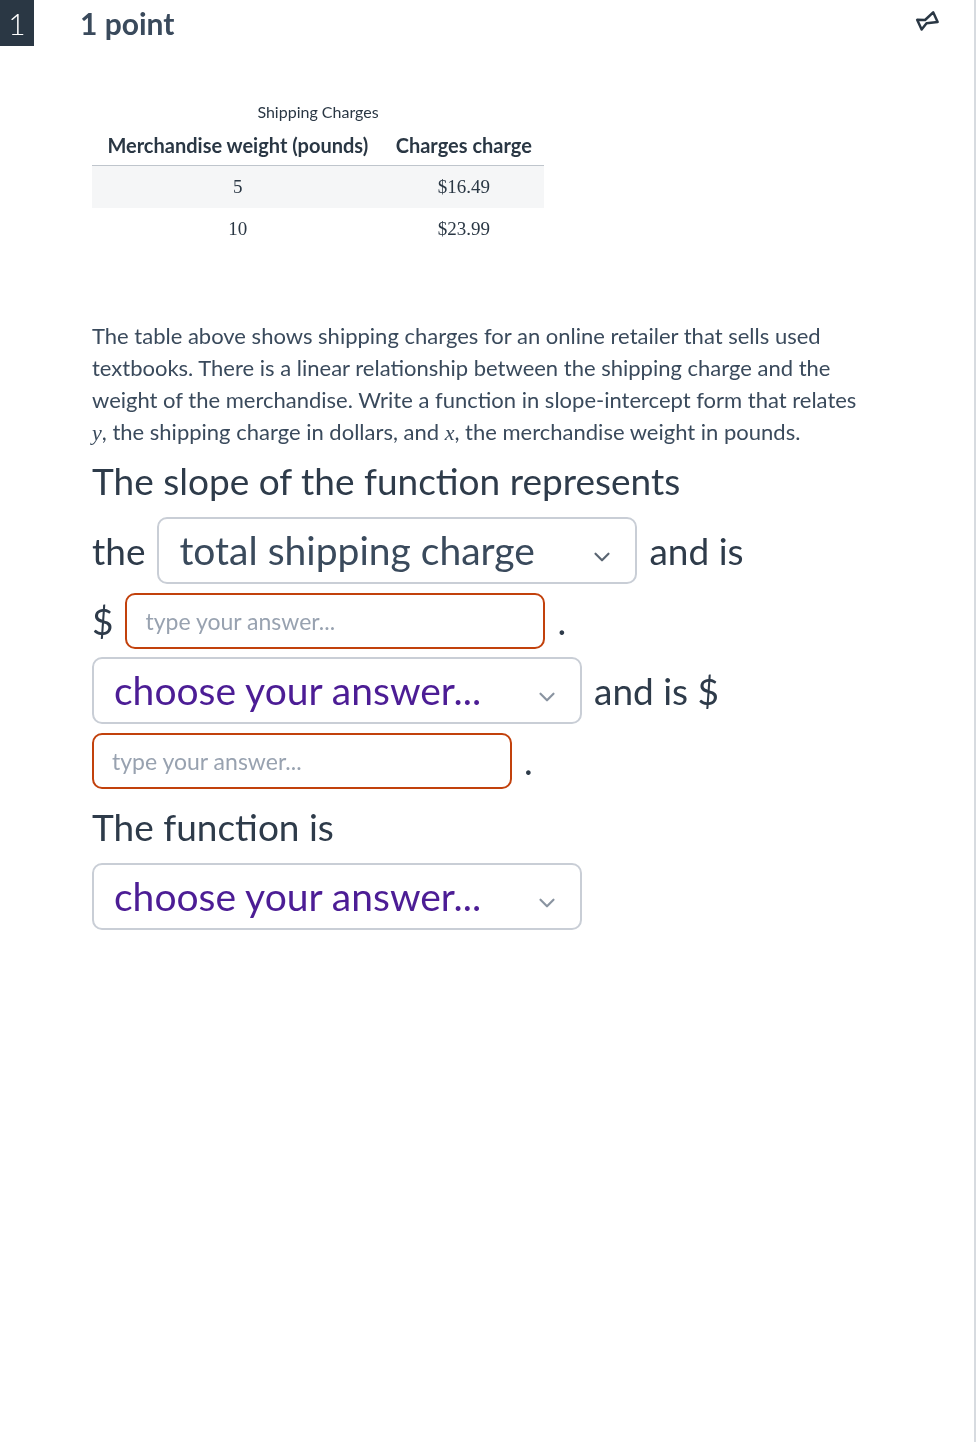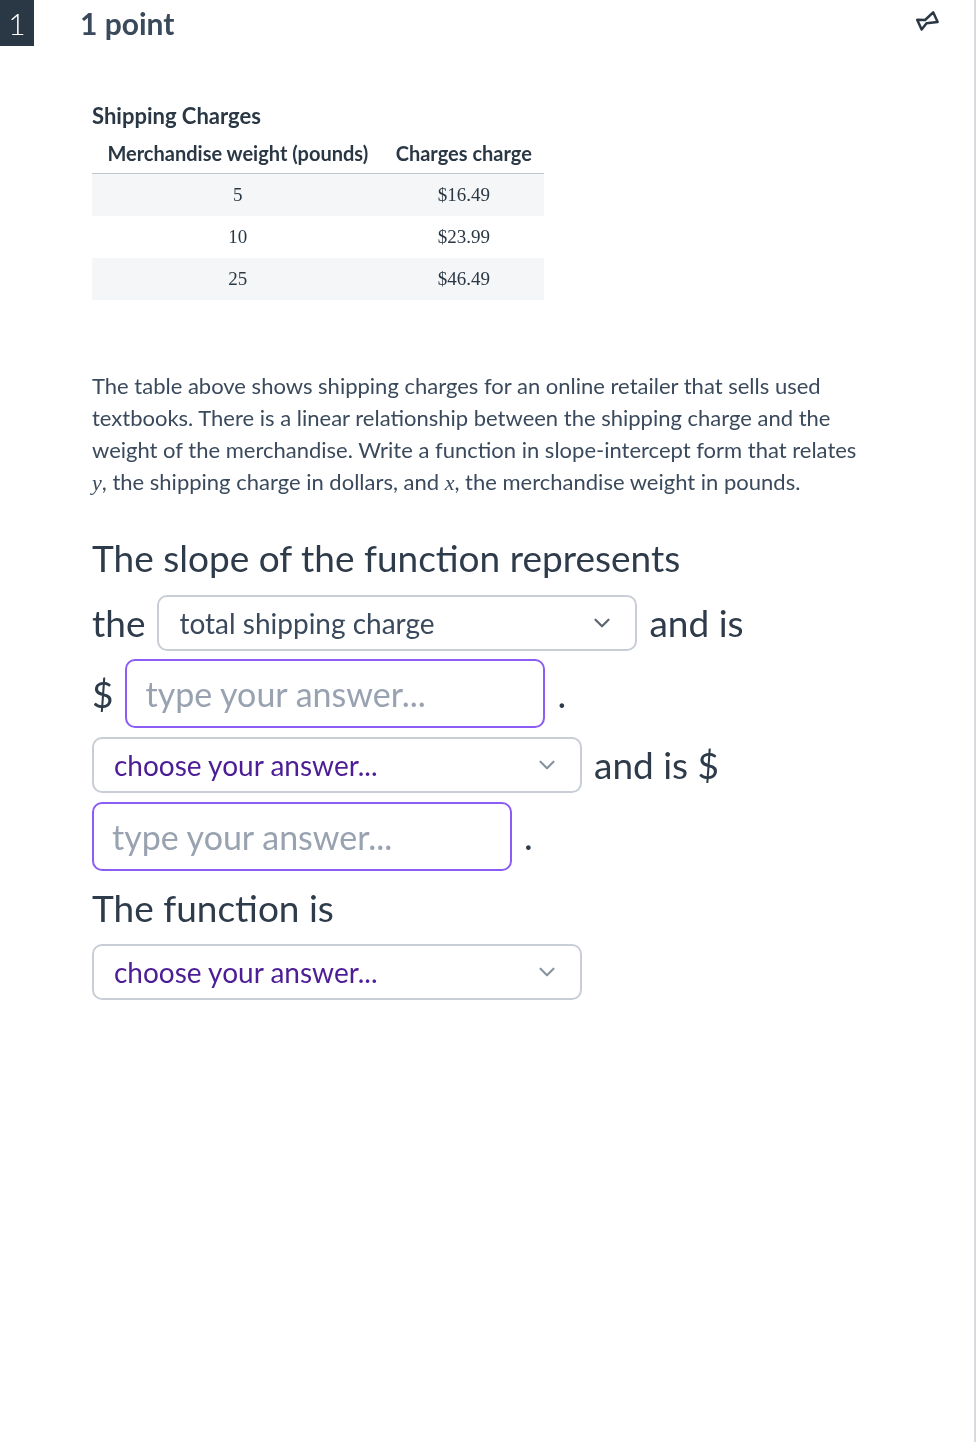--- a/index.html
+++ b/index.html
@@ -50,23 +50,23 @@
     color: #2a3744;
   }
   .content {
     padding-left: 92px;
     padding-right: 80px;
   }
   .table-wrap {
     width: 452px;
   }
   .table-title {
-    text-align: left;
-    font-weight: 700;
-    font-size: 22px;
+    text-align: center;
+    font-weight: 400;
+    font-size: 16px;
     color: #2a3744;
     margin-bottom: 6px;
   }
   table.ship {
     border-collapse: collapse;
     width: 100%;
     font-size: 20px;
   }
   table.ship th {
     font-weight: 700;
@@ -88,53 +88,53 @@
     margin-top: 70px;
     font-size: 22px;
     line-height: 1.45;
     color: #3a4a5c;
   }
   .mathvar {
     font-family: Georgia, "Times New Roman", serif;
     font-style: italic;
   }
   .answer-area {
-    margin-top: 30px;
+    margin-top: 3px;
     font-size: 37px;
     line-height: 1.55;
     color: #2e3b4a;
   }
   .answer-area .row {
     display: flex;
     flex-wrap: wrap;
     align-items: center;
     gap: 10px 12px;
     margin-bottom: 8px;
   }
   .sel {
     display: inline-flex;
-    align-items: center;
+    align-items: flex-end;
     justify-content: space-between;
     border: 2px solid #c9ced6;
     border-radius: 10px;
     background: #fff;
-    font-size: 28px;
+    font-size: 39px;
     color: #3a4a5c;
     padding: 12px 20px;
     line-height: 1;
     gap: 22px;
     cursor: pointer;
   }
   .sel.placeholder { color: #4c1d95; }
   .sel .chev { flex: 0 0 auto; }
   .inp {
-    border: 2px solid #8b5cf6;
+    border: 2px solid #c2410c;
     border-radius: 10px;
     background: #fff;
-    font-size: 34px;
+    font-size: 23px;
     color: #3a4a5c;
     padding: 12px 18px;
     line-height: 1;
     font-family: inherit;
     outline: none;
   }
   .inp::placeholder { color: #98a2b0; }
   .period { font-size: 37px; color: #2e3b4a; }
 </style>
 </head>
@@ -165,24 +165,20 @@
         </thead>
         <tbody>
           <tr>
             <td>5</td>
             <td>$16.49</td>
           </tr>
           <tr>
             <td>10</td>
             <td>$23.99</td>
           </tr>
-          <tr>
-            <td>25</td>
-            <td>$46.49</td>
-          </tr>
         </tbody>
       </table>
     </div>
 
     <div class="prompt">
       <span>The table above shows shipping charges for an online retailer that sells used textbooks. There is a linear relationship between the shipping charge and the weight of the merchandise. Write a function in slope-intercept form that relates </span><span class="mathvar">y</span><span>, the shipping charge in dollars, and </span><span class="mathvar">x</span><span>, the merchandise weight in pounds.</span>
     </div>
 
     <div class="answer-area">
       <div class="row">

